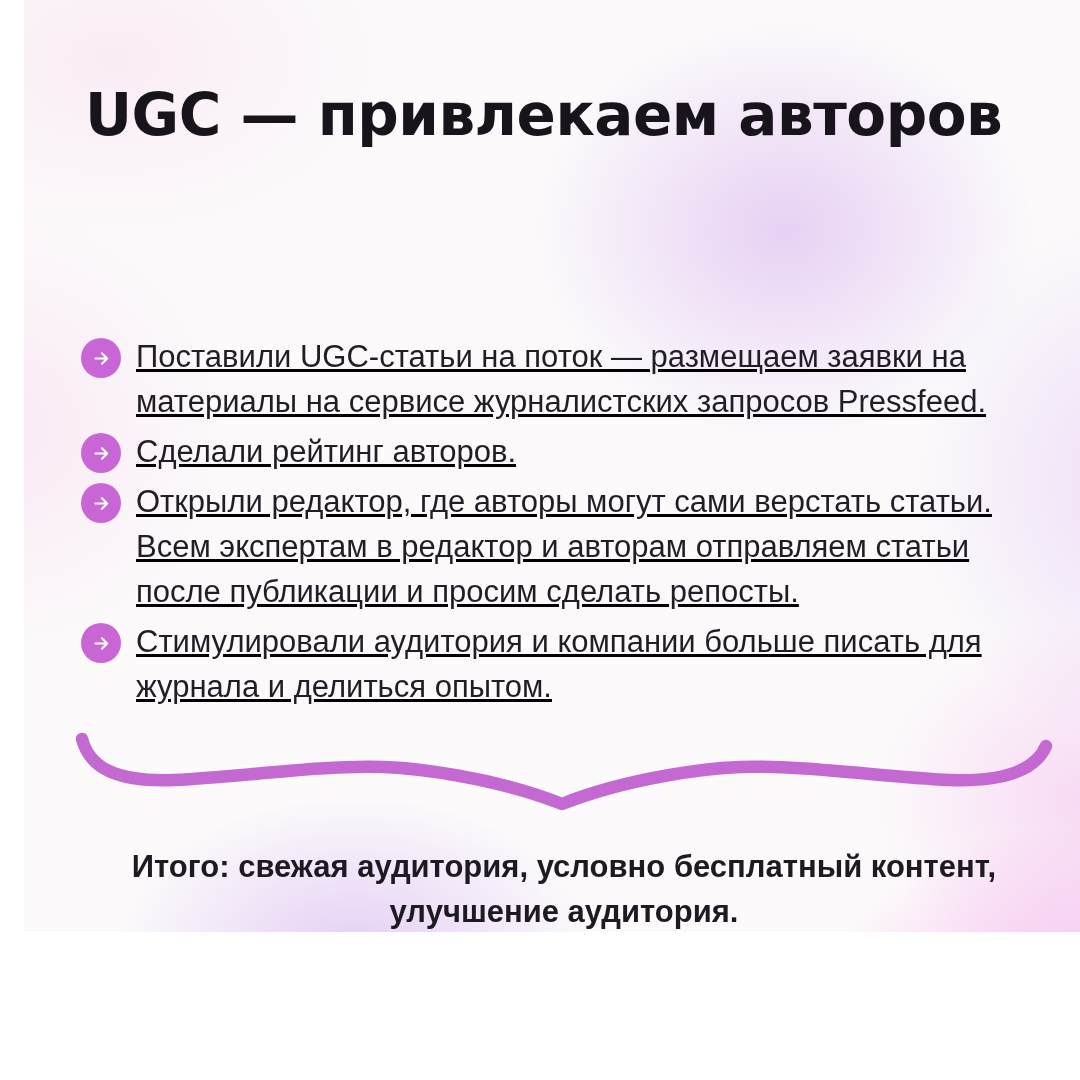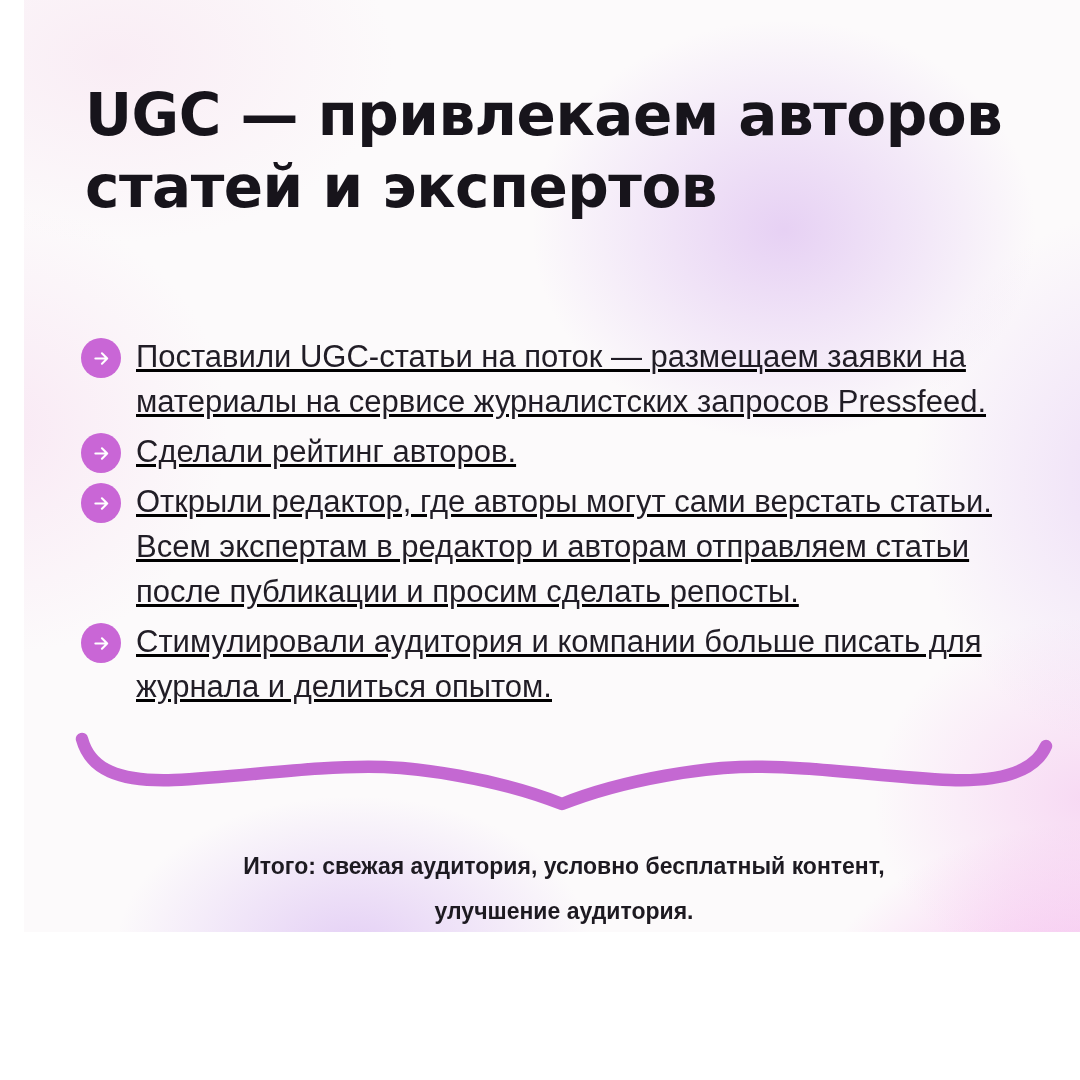--- a/index.html
+++ b/index.html
@@ -71,34 +71,33 @@
     height: 110px;
     display: block;
   }
   .summary {
     position: absolute;
     left: 60px;
     top: 844px;
     width: 960px;
     text-align: center;
     font-weight: 700;
-    font-size: 23px;
+    font-size: 31px;
     line-height: 45px;
     color: #1d1a21;
   }
   .summary-line { display: block; }
 </style>
 </head>
 <body>
 
 <div class="card">
 
   <h1 class="title">
     <span class="title-line">UGC — привлекаем авторов</span>
-    <span class="title-line">статей и экспертов</span>
   </h1>
 
   <ul class="bullets">
     <li class="bullet">
       <span class="bullet-icon">
         <svg viewBox="0 0 24 24" fill="none">
             <path d="M5 12h13.5M12.5 6l6 6-6 6" stroke="#ffffff" stroke-width="2.4" stroke-linecap="round" stroke-linejoin="round"></path>
           </svg>
       </span>
       <span class="bullet-text">Поставили UGC-статьи на поток — размещаем заявки на материалы на сервисе журналистских запросов Pressfeed.</span>

